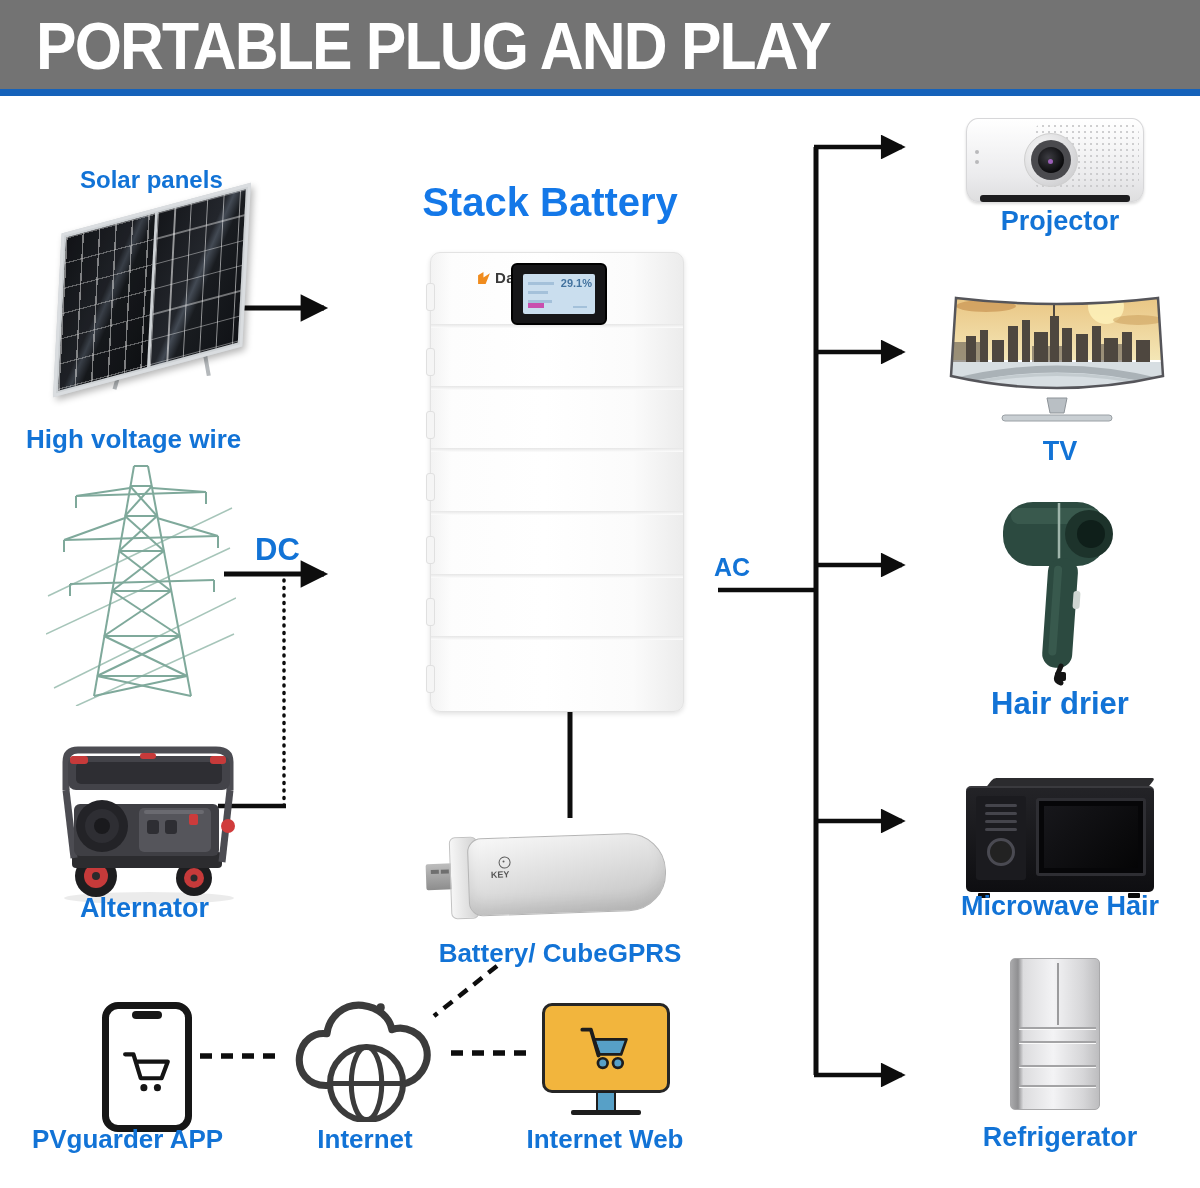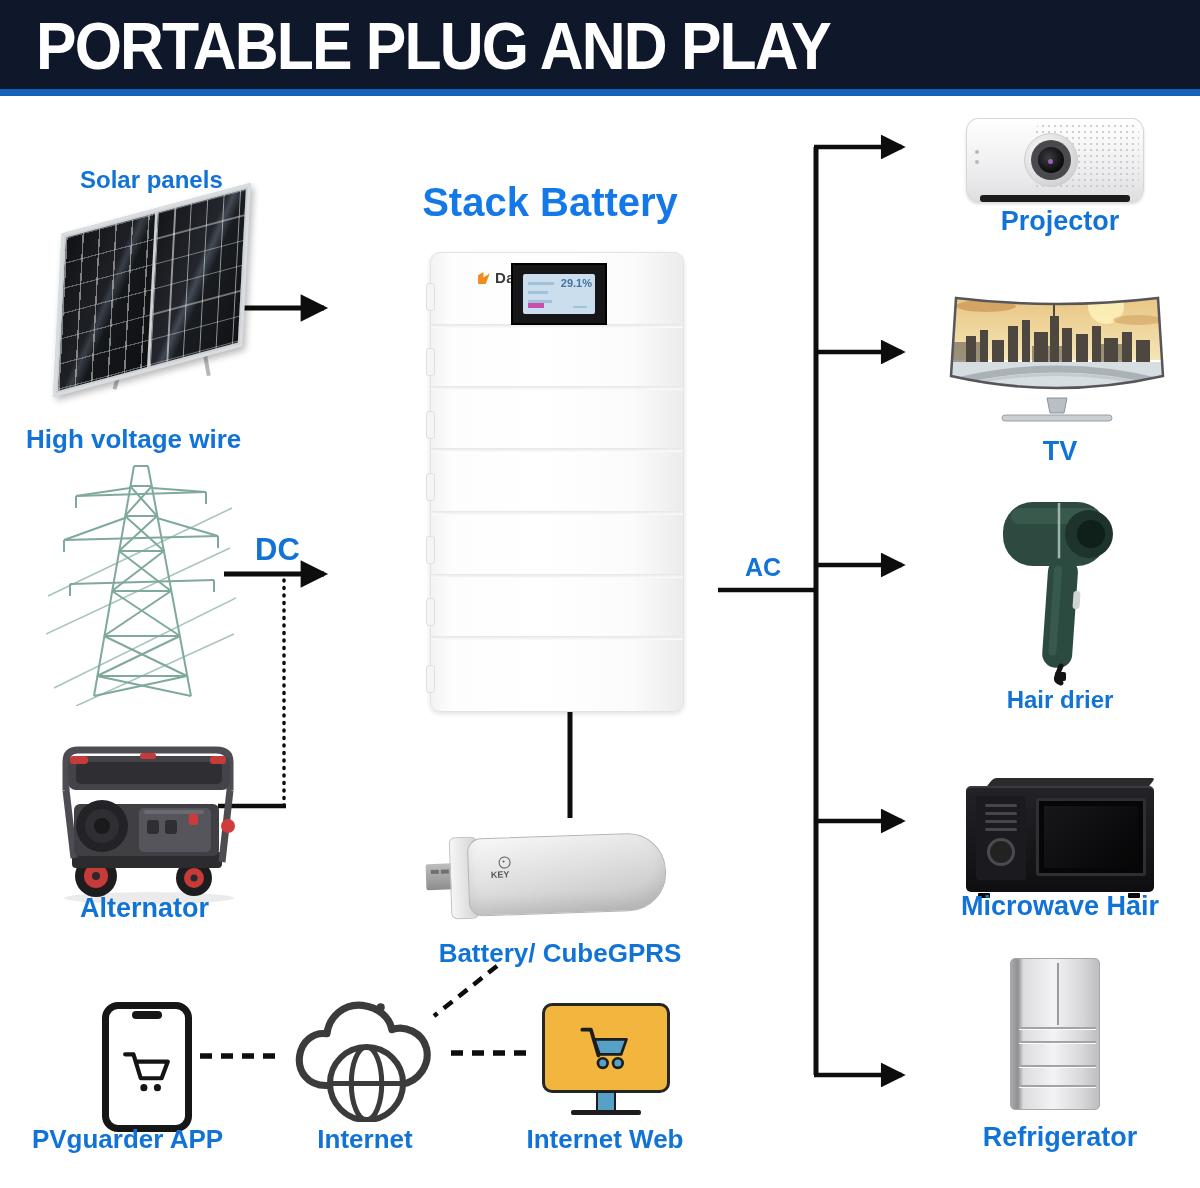--- a/index.html
+++ b/index.html
@@ -1,36 +1,36 @@
 <!DOCTYPE html>
 <html><head>
 <meta charset="utf-8">
 <style>
   html,body{margin:0;padding:0;background:#fff;}
   #canvas{position:relative;width:1200px;height:1188px;background:#ffffff;overflow:hidden;
           font-family:"Liberation Sans",sans-serif;}
   
-  .header{position:absolute;left:0;top:0;width:1200px;height:96px;background:#0f172a;}
+  .header{position:absolute;left:0;top:0;width:1200px;height:96px;background:#737373;}
   .header .edge{position:absolute;left:0;bottom:0;width:100%;height:7px;background:#1562ba;}
   .header .title{position:absolute;left:36px;top:8px;color:#ffffff;font-size:66px;font-weight:800;
                  letter-spacing:-2px;white-space:nowrap;transform:scaleX(.92);transform-origin:left center;}
   
   .lbl{position:absolute;color:#1273d6;font-weight:bold;z-index:3;white-space:nowrap;}
   .ctr{text-align:center;}
   
   #wires{position:absolute;left:0;top:0;z-index:1;}
   
   .battery{position:absolute;left:430px;top:252px;width:252px;height:458px;z-index:2;
            background:linear-gradient(90deg,#f3f3f3 0%,#fdfdfd 8%,#ffffff 45%,#fbfbfb 80%,#ececec 100%);
            border:1px solid #e3e3e3;border-radius:10px;box-shadow:0 2px 5px rgba(0,0,0,.12);}
   .seam{position:absolute;left:0;width:100%;height:4px;background:linear-gradient(180deg,#e6e6e6,#fcfcfc);}
   .tab{position:absolute;left:-5px;width:7px;height:26px;border-radius:3px;background:#f5f5f5;border:1px solid #e0e0e0;}
   .brand{position:absolute;left:46px;top:16px;display:flex;align-items:center;gap:4px;}
   .brand-text{font-size:15px;font-weight:bold;color:#3a3a3a;letter-spacing:.5px;}
-  .display{position:absolute;left:80px;top:10px;width:92px;height:58px;background:#161618;border:2px solid #000;border-radius:0;}
+  .display{position:absolute;left:80px;top:10px;width:92px;height:58px;background:#161618;border:2px solid #000;border-radius:6px;}
   .screen{position:absolute;left:10px;top:9px;right:10px;bottom:9px;background:#cadeee;border-radius:2px;overflow:hidden;}
   .soc{position:absolute;right:3px;top:3px;font-size:11px;font-weight:bold;color:#44739f;}
   .scr-line{position:absolute;left:5px;width:26px;height:2.5px;background:#a4c1da;}
   .scr-pink{position:absolute;left:5px;bottom:6px;width:16px;height:5px;background:#c94fae;}
   .scr-sm{position:absolute;right:8px;bottom:6px;width:14px;height:2.5px;background:#a4c1da;}
   
   .solar{position:absolute;left:52px;top:198px;width:195px;height:200px;z-index:2;}
   .solar-tilt{position:absolute;left:2px;top:14px;width:186px;height:146px;transform:rotate(-15deg) skewX(-18deg);
               background:#cdd1d4;border:3px solid #dadde0;display:flex;gap:3px;padding:2px;
               box-shadow:3px 4px 7px rgba(0,0,0,.28);}
@@ -249,21 +249,21 @@
         <span class="soc">29.1%</span>
         <div class="scr-line" style="top:8px;"></div>
         <div class="scr-line" style="top:17px;width:20px;"></div>
         <div class="scr-line" style="top:26px;width:24px;"></div>
         <div class="scr-pink"></div>
           <div class="scr-sm"></div>
       </div>
     </div>
   </div>
 
-  <div class="lbl" style="left:745px;top:553px;font-size:25px;">AC</div>
+  <div class="lbl" style="left:714px;top:553px;font-size:25px;">AC</div>
 
   <div class="dongle">
     <div class="usb">
         <i style="left:5px;"></i>
         <i style="left:15px;"></i>
       </div>
     <div class="flange"></div>
     <div class="dbody">
       <div class="keydot">
           <i></i>
@@ -376,21 +376,21 @@
     <circle cx="94" cy="40" r="24" fill="#1d332b"></circle>
     <circle cx="96" cy="40" r="14" fill="#0f1f1a"></circle>
     <g transform="rotate(4 66 120)">
       <rect x="50" y="64" width="30" height="110" rx="14" fill="#2c4a40"></rect>
       <rect x="56" y="72" width="8" height="90" rx="4" fill="#3c5c50" opacity=".8"></rect>
       <rect x="77" y="96" width="7" height="18" rx="3" fill="#cfd6d2"></rect>
     </g>
     <path d="M66 172 C62 182 58 187 66 189" stroke="#141414" stroke-width="5" fill="none" stroke-linecap="round"></path>
     <rect x="60" y="178" width="11" height="9" rx="2" fill="#141414"></rect>
   </svg>
-  <div class="lbl ctr" style="left:990px;top:686px;width:140px;font-size:24px;">Hair drier</div>
+  <div class="lbl ctr" style="left:990px;top:686px;width:140px;font-size:31px;">Hair drier</div>
 
   <div class="micro">
     <div class="mw-top"></div>
     <div class="mw-body">
       <div class="mw-panel">
         <div class="mw-btn" style="margin-top:8px;"></div>
           <div class="mw-btn"></div>
         <div class="mw-btn"></div>
           <div class="mw-btn"></div>
         <div class="mw-knob"></div>

